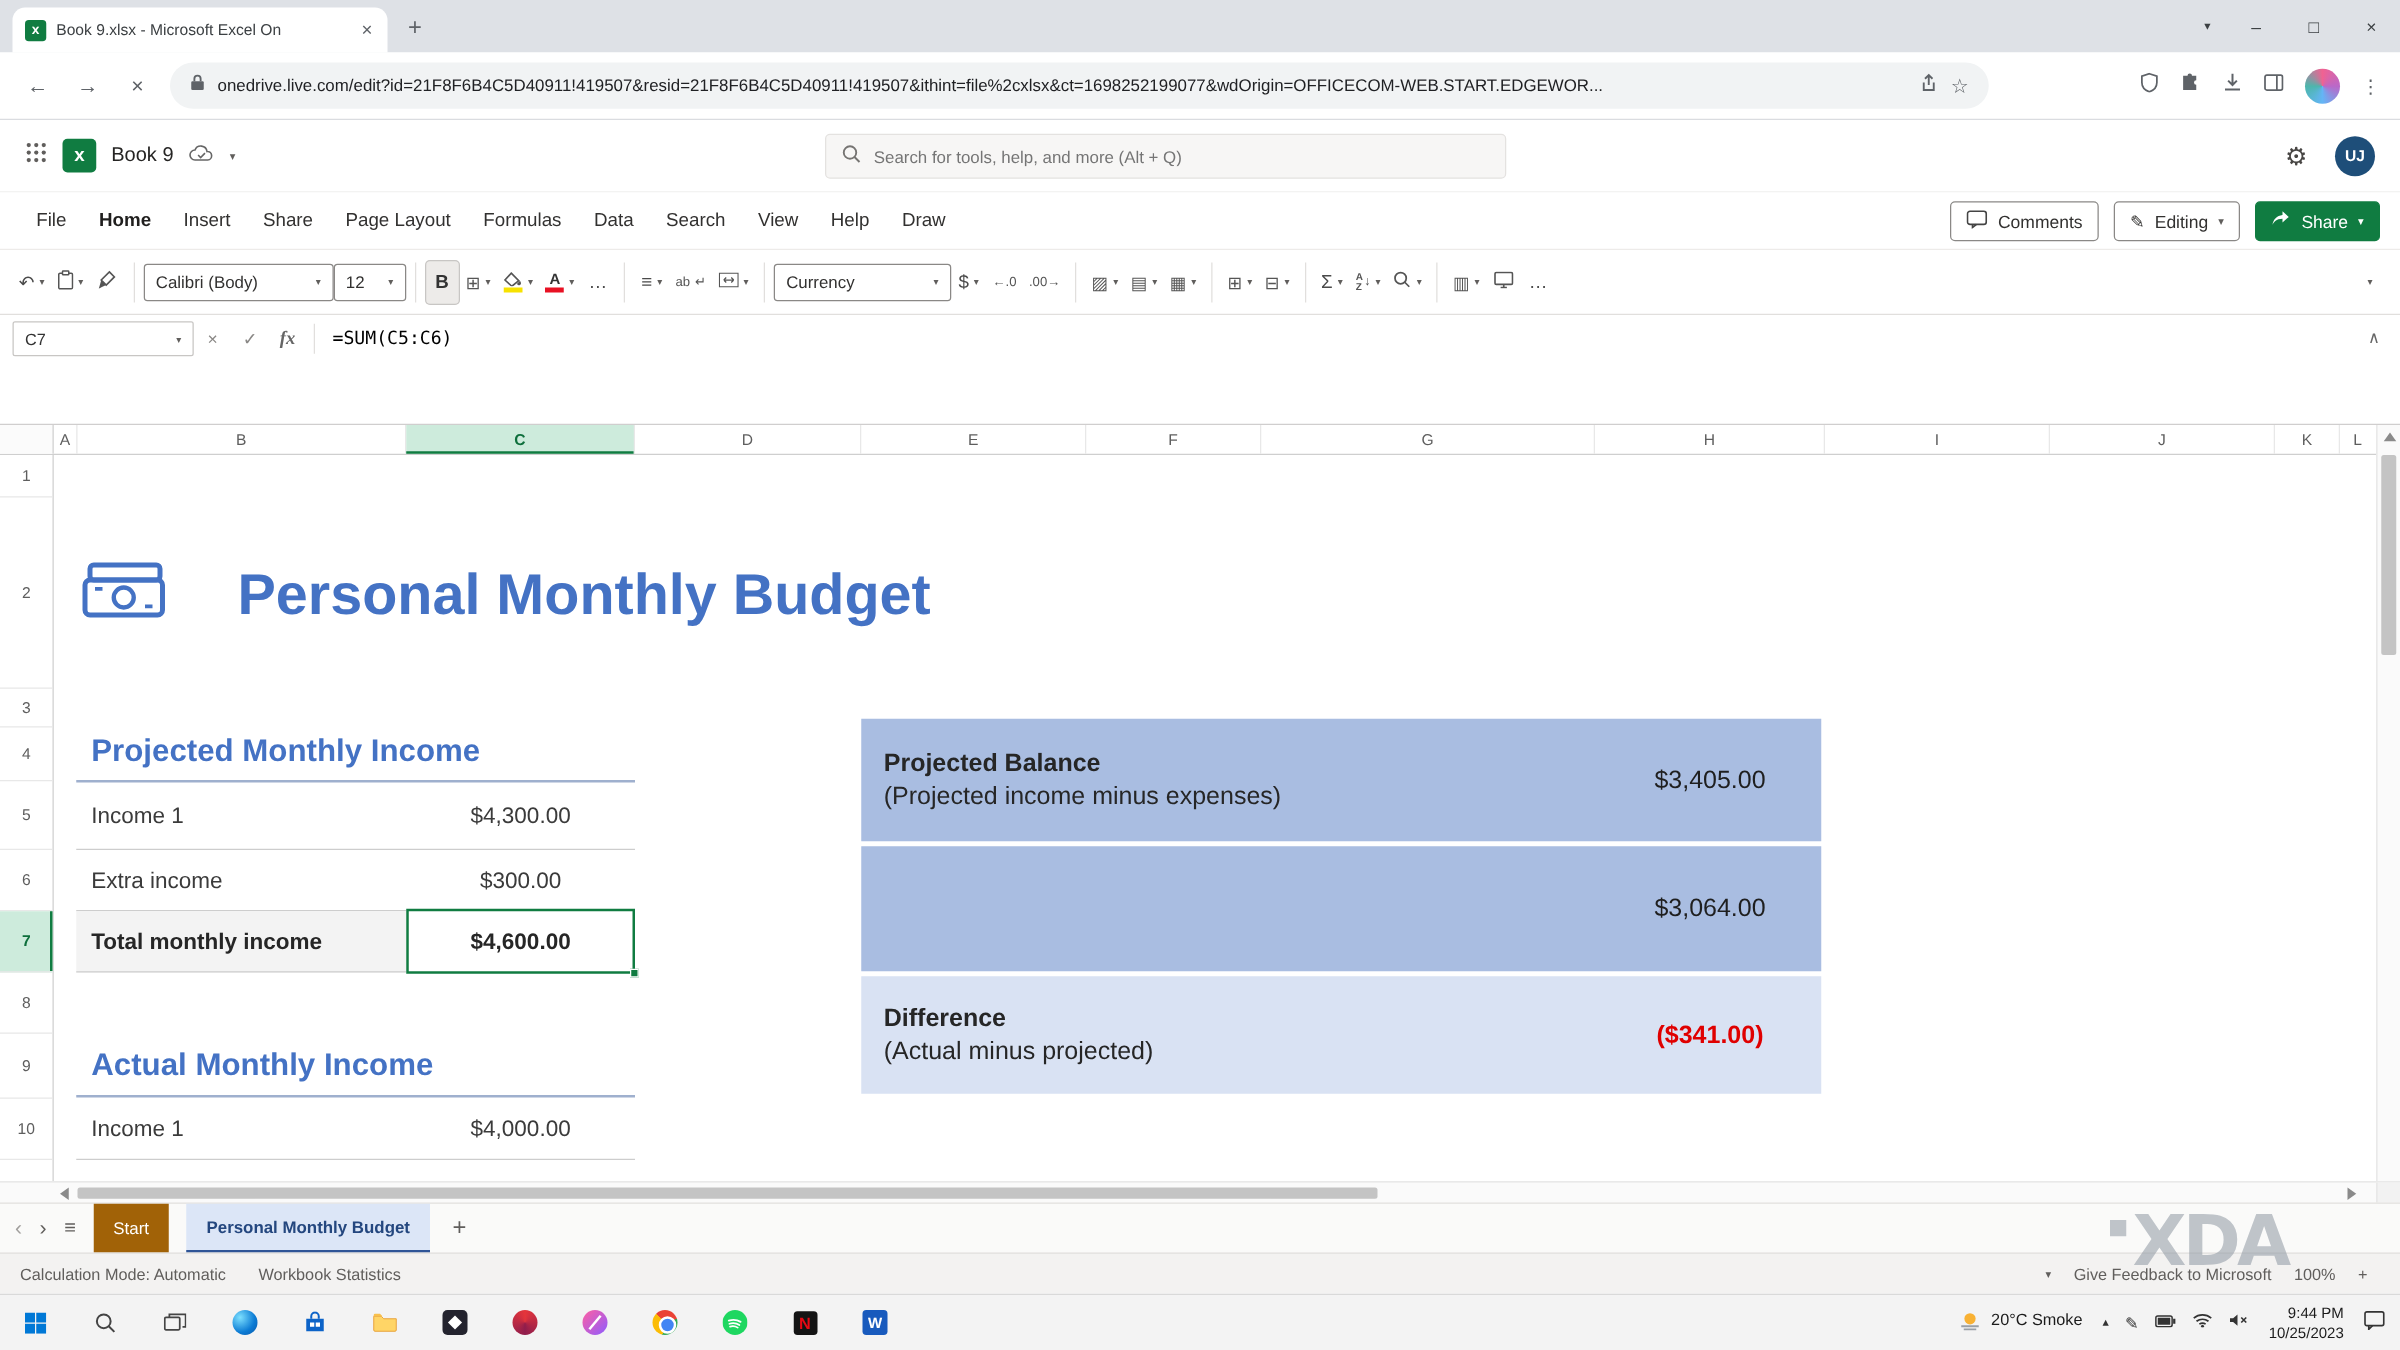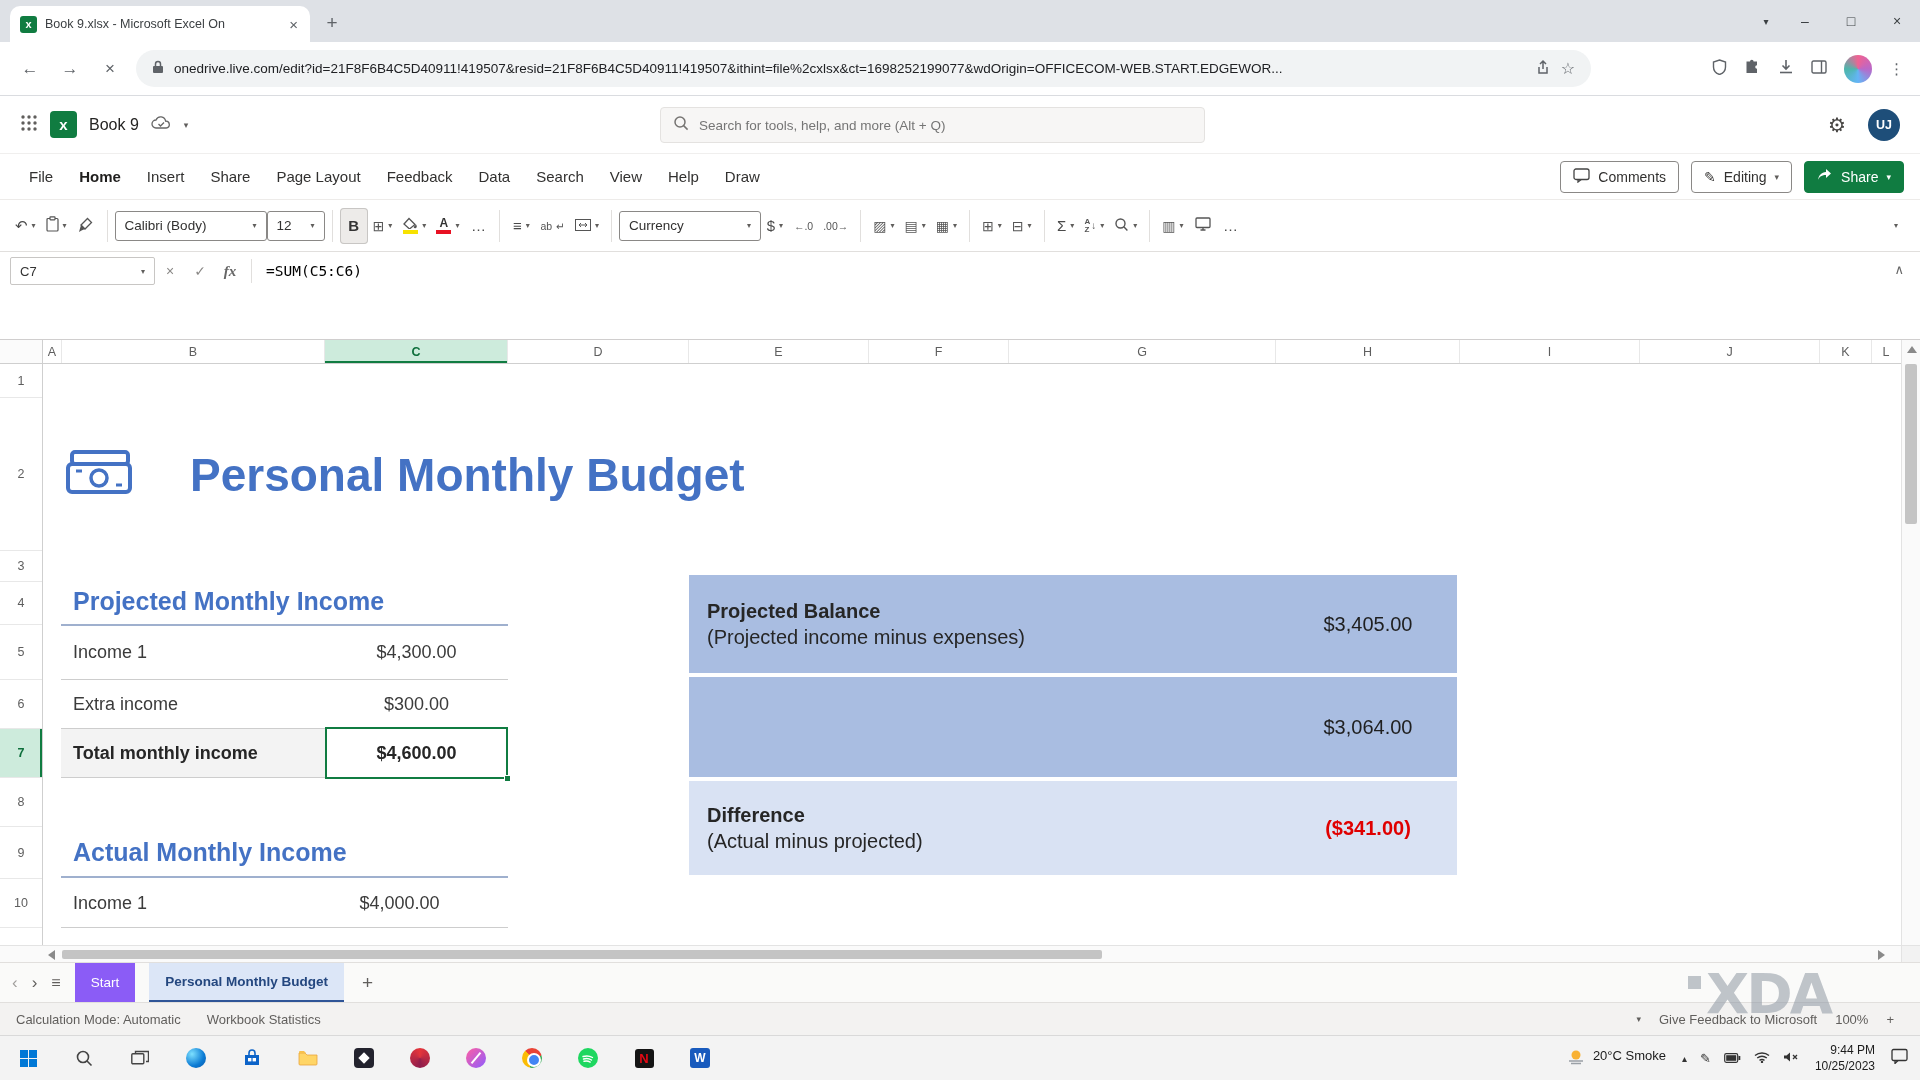--- a/index.html
+++ b/index.html
@@ -118,21 +118,21 @@
   .harrow.r{left:1878px;border-left:7px solid #8A8A8A}
   .hthumb{position:absolute;left:62px;top:4px;width:1040px;height:9px;background:#C4C4C4;border-radius:2px}
   .hcorner{position:absolute;left:1901px;top:0;width:19px;height:17px;background:#F2F2F2;border-left:1px solid #E3E3E3}
 
   
   .sheettabs{top:962px;height:40px;background:#FAFAF9;border-top:1px solid #E1DFDD;display:flex;align-items:center;padding-left:12px;gap:14px}
   .st-nav{color:#A19F9D;font-size:17px}
   .st-nav.on{color:#605E5C}
   .st-menu{color:#605E5C;font-size:16px}
   .st-tab{height:40px;display:flex;align-items:center;padding:0 16px;font-size:13.5px}
-  .st-tab.start{background:#8b5cf6;color:#fff}
+  .st-tab.start{background:#a16207;color:#fff}
   .st-tab.activetab{background:#DCE6F7;color:#24477F;font-weight:700;border-bottom:3px solid #2F5597}
   .st-add{color:#605E5C;font-size:19px;padding:0 4px}
 
   
   .statusbar{top:1002px;height:33px;background:#F3F2F1;border-top:1px solid #E1DFDD;display:flex;align-items:center;padding:0 16px;gap:26px;font-size:13px;color:#605E5C}
   .sb-right{margin-left:auto;display:flex;align-items:center;gap:18px;padding-right:10px}
   .sb-chev{font-size:9px}
   .sb-zoom{color:#605E5C}
 
   
@@ -250,21 +250,21 @@
       <span class="uj">UJ</span>
     </div>
   </div>
 
   <div class="band xlmenu">
     <span class="mitem">File</span>
     <span class="mitem active">Home</span>
     <span class="mitem">Insert</span>
     <span class="mitem">Share</span>
     <span class="mitem">Page Layout</span>
-    <span class="mitem">Feedback</span>
+    <span class="mitem">Formulas</span>
     <span class="mitem">Data</span>
     <span class="mitem">Search</span>
     <span class="mitem">View</span>
     <span class="mitem">Help</span>
     <span class="mitem">Draw</span>
     <div class="mright">
       <div class="obtn">
         <span><svg width="17" height="15">
               <rect x="1" y="1" width="15" height="10.5" rx="2" fill="none" stroke="#444" stroke-width="1.3"></rect>
               <path d="M5 11.5V14l3.2-2.5" fill="none" stroke="#444" stroke-width="1.3"></path>
@@ -510,21 +510,21 @@
       <span class="ln" style="left:61px;top:437px;width:447px"></span>
       <div class="selcell" style="left:325px;top:387px;width:183px;height:52px">
         <span>$4,600.00</span>
         <span class="handle"></span>
       </div>
 
       <span class="it sec-head" style="left:73px;top:498px">Actual Monthly Income</span>
       <span class="ul" style="left:61px;top:536px;width:447px"></span>
 
       <span class="cl" style="left:73px;top:539px;height:49px;width:240px">Income 1</span>
-      <span class="cv" style="left:308px;top:539px;height:49px;width:183px">$4,000.00</span>
+      <span class="cv" style="left:325px;top:539px;height:49px;width:183px">$4,000.00</span>
       <span class="ln" style="left:61px;top:587px;width:447px"></span>
 
       <div class="sumrow sum-dark" style="top:235px;height:98px">
         <div class="sum-txt">
           <span class="sum-title">Projected Balance</span>
           <span class="sum-sub">(Projected income minus expenses)</span>
         </div>
         <span class="sum-val">$3,405.00</span>
       </div>
       <div class="sumrow sum-dark" style="top:337px;height:100px">

